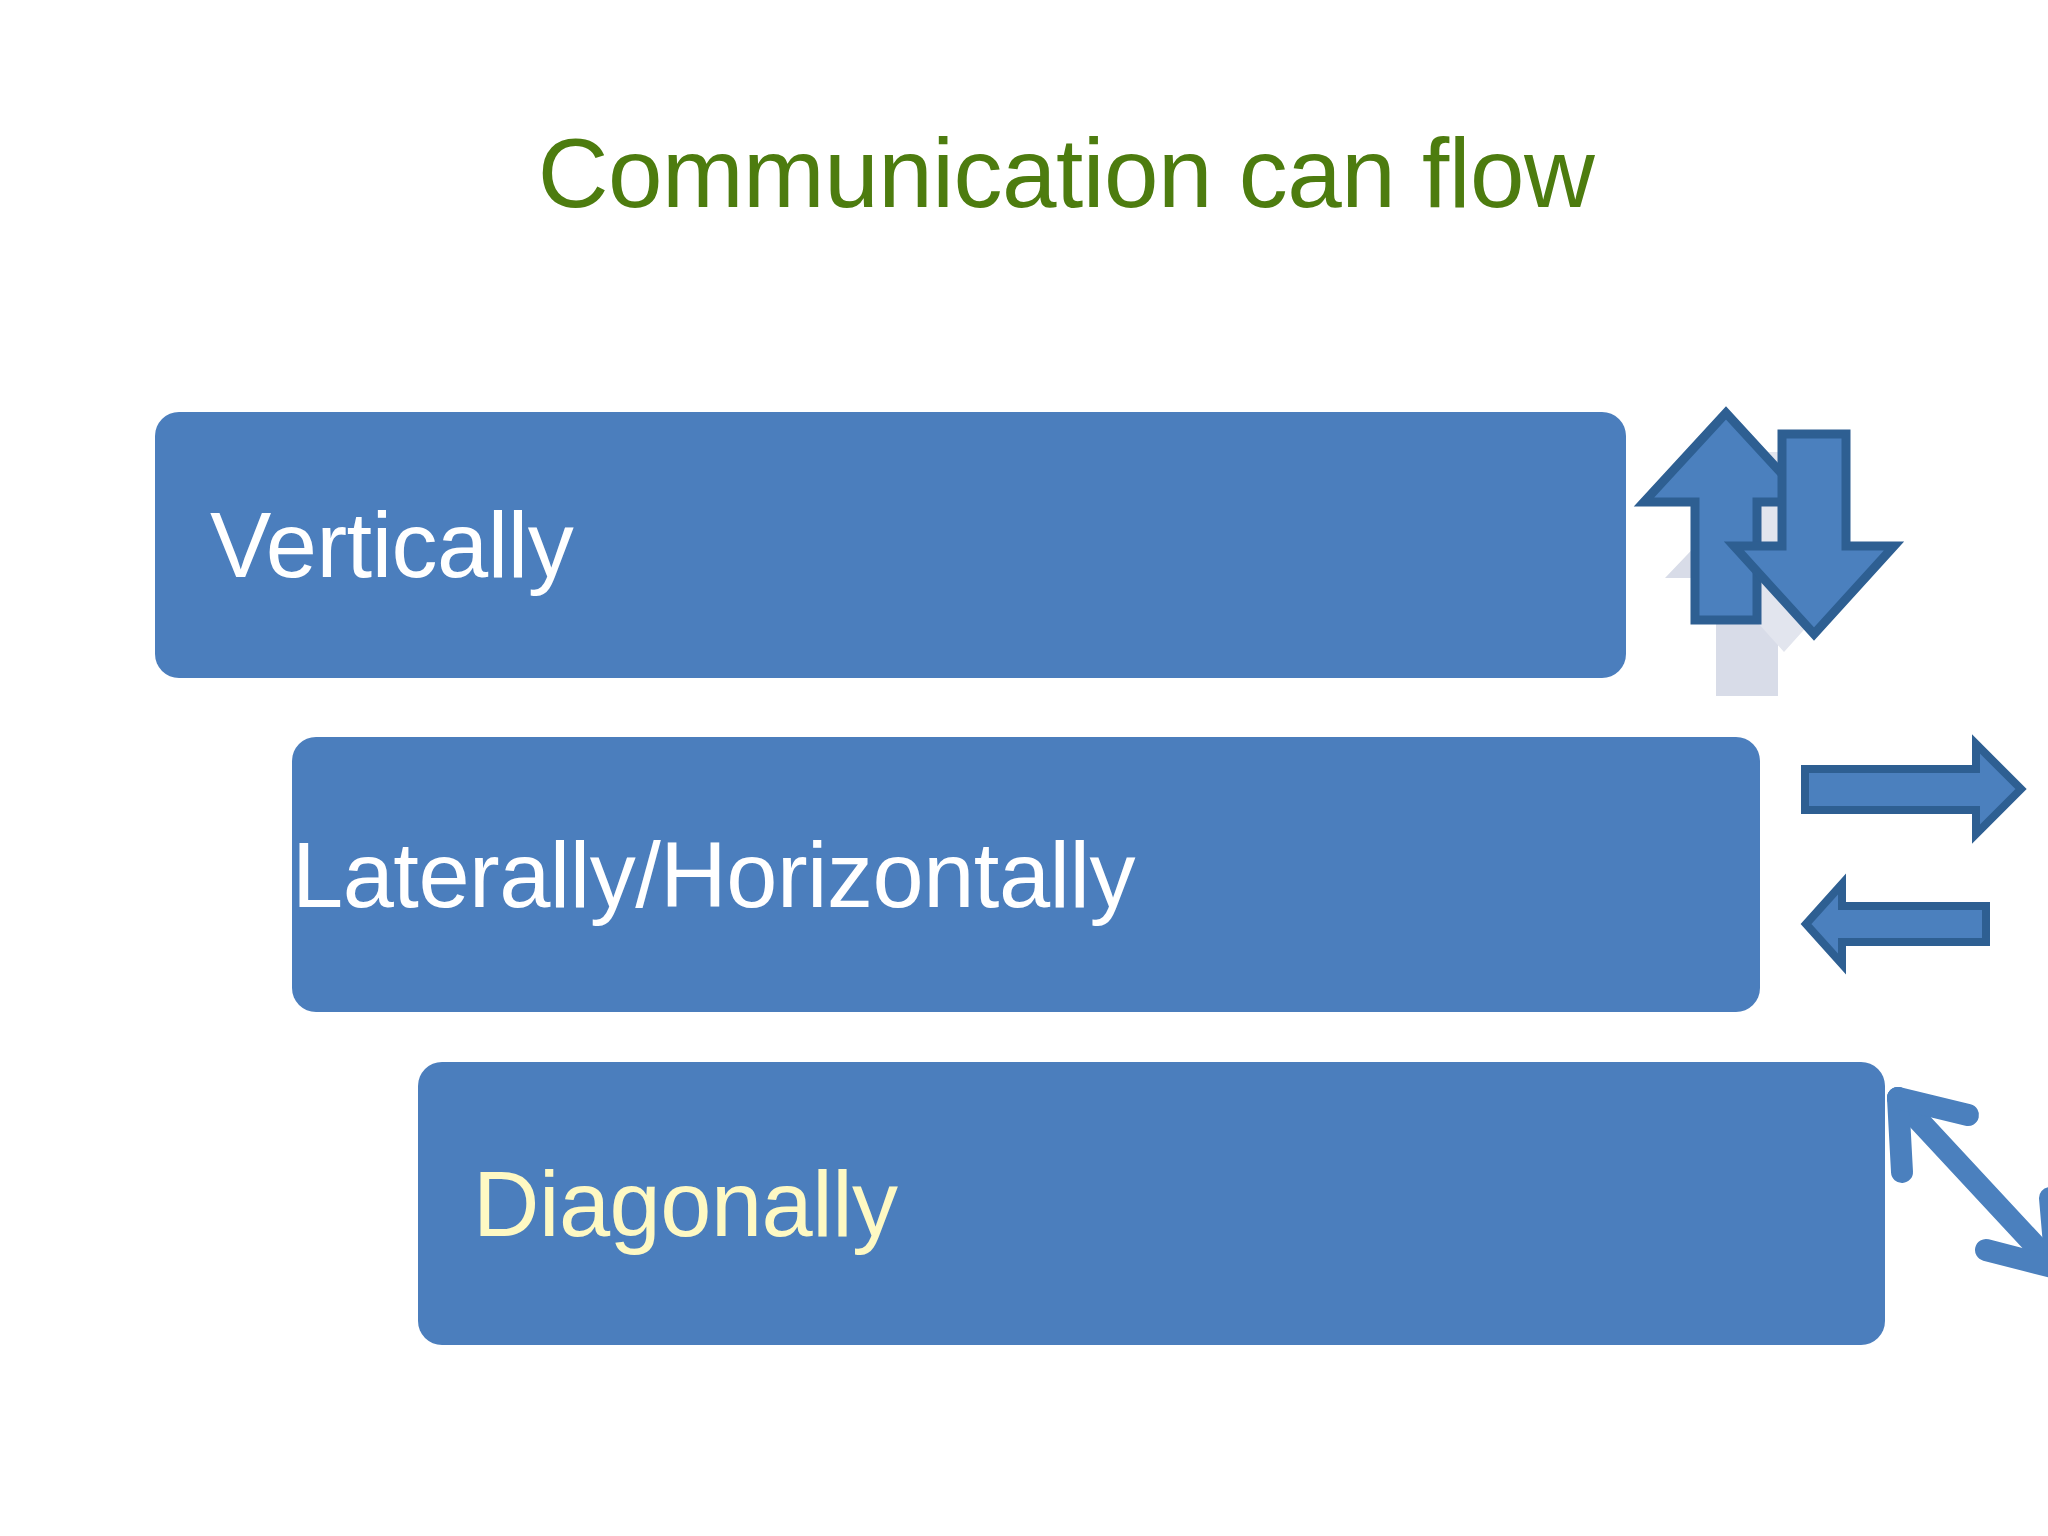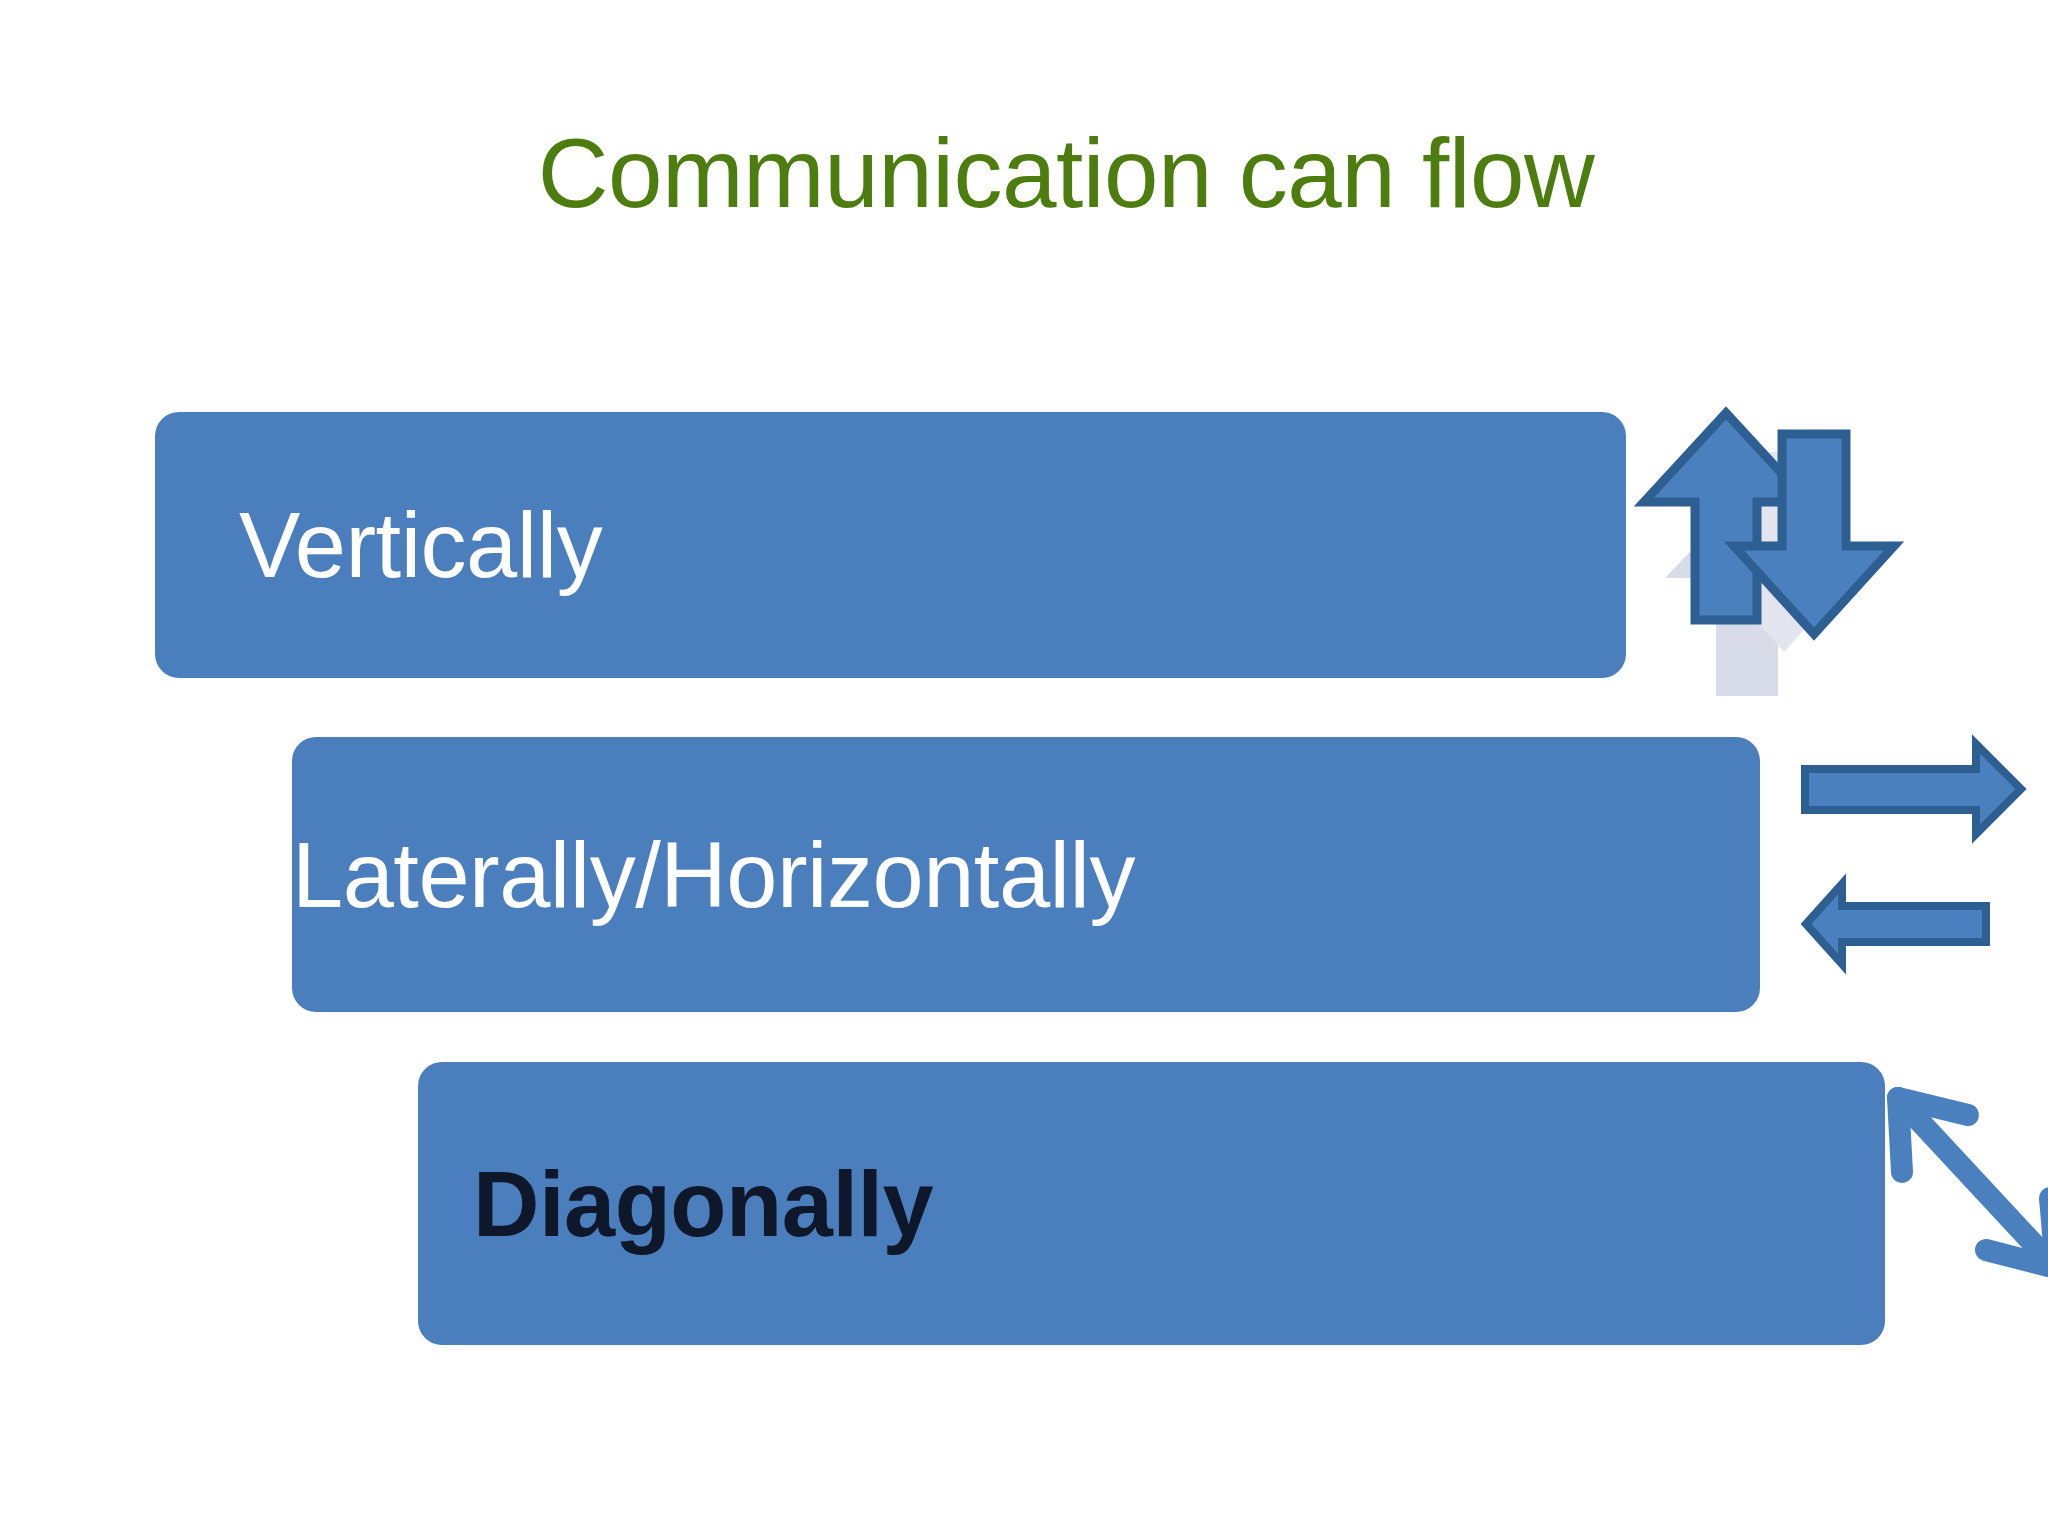--- a/index.html
+++ b/index.html
@@ -49,21 +49,21 @@
     line-height: 1;
     letter-spacing: -0.5px;
     white-space: nowrap;
   }
 
   #bar-vertically {
     left: 155px;
     top: 412px;
     width: 1471px;
     height: 266px;
-    padding-left: 84px;
+    padding-left: 55px;
   }
   #bar-laterally {
     left: 292px;
     top: 737px;
     width: 1468px;
     height: 275px;
   }
   #bar-diagonally {
     left: 418px;
     top: 1062px;
@@ -130,21 +130,21 @@
   <div class="arrow-group" id="horizontal-arrows-group">
     <svg width="272" height="252" viewBox="0 0 272 252" xmlns="http://www.w3.org/2000/svg">
 
       <polygon points="27,41 198,41 198,16 243,61 198,106 198,82 27,82" fill="#4B80BE" stroke="#2E5F92" stroke-width="8" stroke-linejoin="miter"></polygon>
 
       <polygon points="208,178 64,178 64,156 28,196 64,236 64,214 208,214" fill="#4B80BE" stroke="#2E5F92" stroke-width="8" stroke-linejoin="miter"></polygon>
     </svg>
   </div>
 
   <div class="flow-bar" id="bar-diagonally" style="background: rgb(75, 126, 189);">
-    <span class="flow-bar-label" style="color: #0f172a; font-weight: bold;">Diagonally</span>
+    <span class="flow-bar-label" style="color: #fef9c3;">Diagonally</span>
   </div>
 
   <div class="arrow-group" id="diagonal-arrow-group">
     <svg width="190" height="205" viewBox="0 0 190 205" xmlns="http://www.w3.org/2000/svg">
       <g>
         <line x1="18" y1="20" x2="176" y2="190" stroke="#4B80BE" stroke-width="22" stroke-linecap="round"></line>
       </g>
       <g>
         <line x1="18" y1="20" x2="22" y2="94" stroke="#4B80BE" stroke-width="22" stroke-linecap="round"></line>
         <line x1="18" y1="20" x2="88" y2="37" stroke="#4B80BE" stroke-width="22" stroke-linecap="round"></line>

